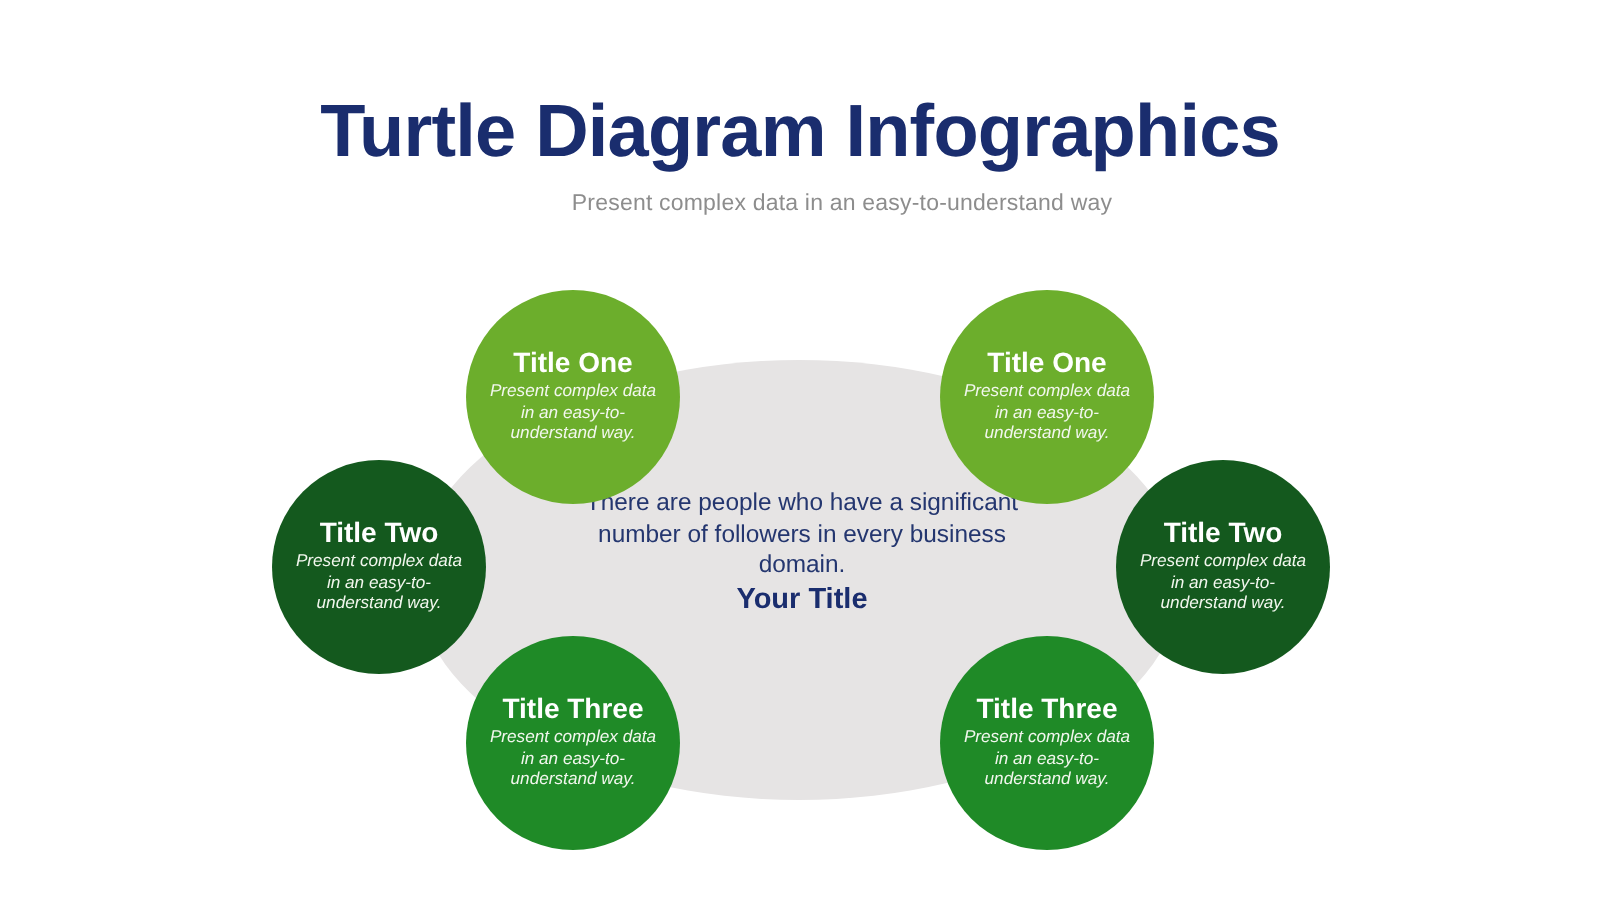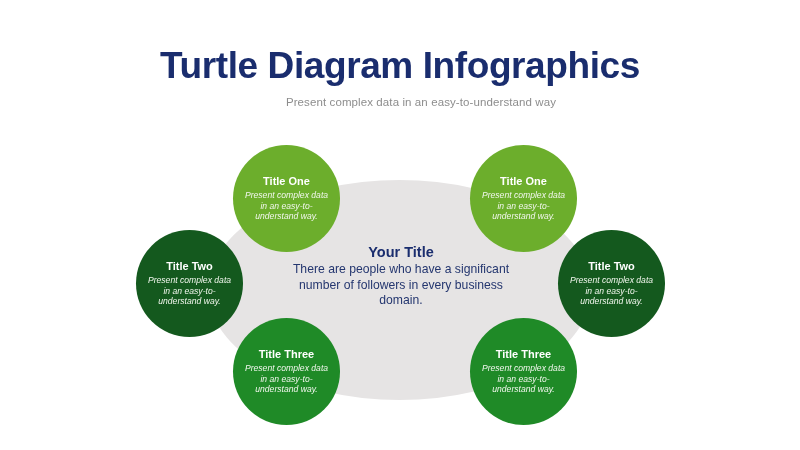--- a/index.html
+++ b/index.html
@@ -93,21 +93,21 @@
     box-sizing: border-box;
     display: flex;
     flex-direction: column;
     align-items: center;
     justify-content: center;
     text-align: center;
     padding: 0 9px;
     color: #ffffff;
   }
   .node-title {
-    font-size: 11px;
+    font-size: 14px;
     font-weight: bold;
     line-height: 13px;
     margin-bottom: 2px;
     color: #ffffff;
   }
   .node-body {
     font-size: 8.6px;
     line-height: 10.6px;
     color: #f2f7ee;
     font-style: italic;
@@ -128,22 +128,22 @@
   <div id="header">
     <div id="page-title" style="color: rgb(26, 45, 110);">Turtle Diagram Infographics</div>
     <div id="page-subtitle" style="color: rgb(141, 141, 141); margin-left: 42px;">Present complex data in an easy-to-understand way</div>
   </div>
 
   <div id="diagram">
 
     <div id="center-ellipse" style="background: rgb(230, 228, 228);"></div>
 
     <div id="center-text">
+      <div id="center-body">There are people who have a significant number of followers in every business domain.</div>
       <div id="center-title">Your Title</div>
-      <div id="center-body">There are people who have a significant number of followers in every business domain.</div>
     </div>
 
     <div class="node" id="node-top-left" style="background: rgb(108, 174, 44);">
       <div class="node-title">Title One</div>
       <div class="node-body">Present complex data in an easy-to-understand way.</div>
     </div>
 
     <div class="node" id="node-top-right" style="background: rgb(108, 174, 44);">
       <div class="node-title">Title One</div>
       <div class="node-body">Present complex data in an easy-to-understand way.</div>

